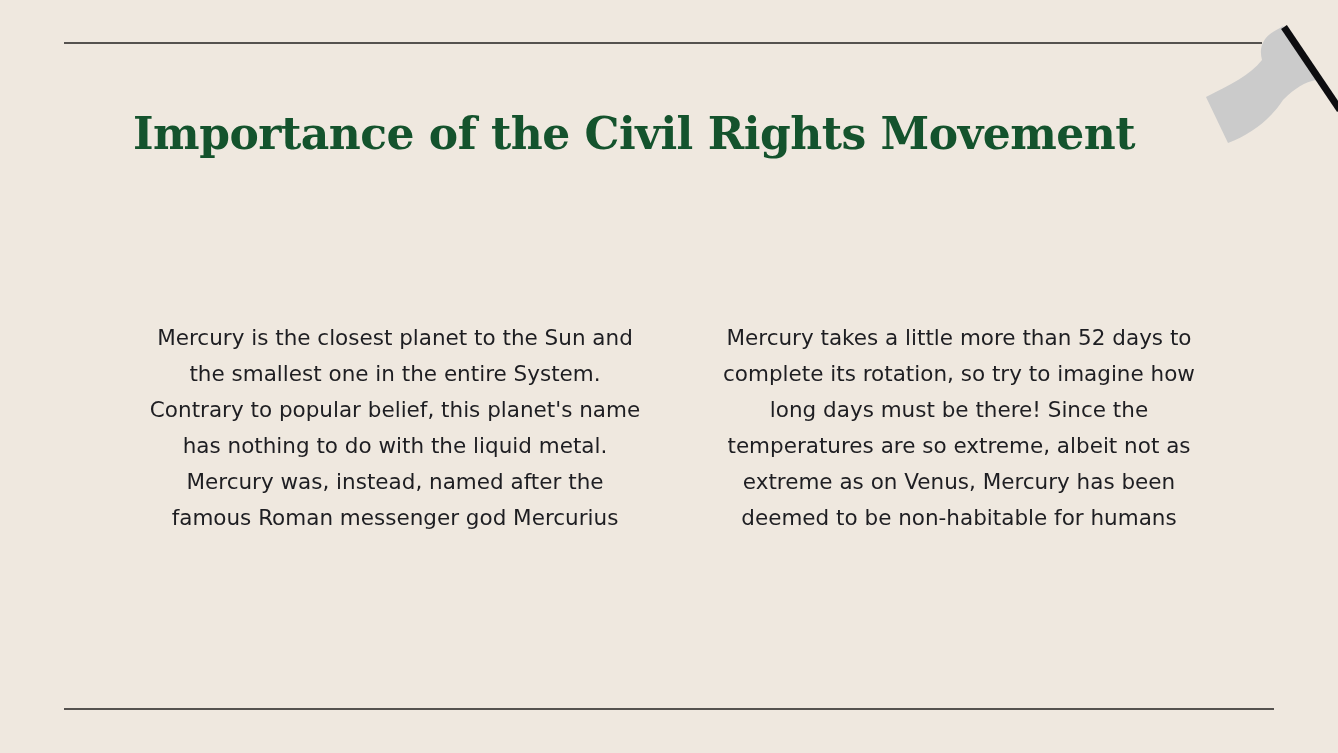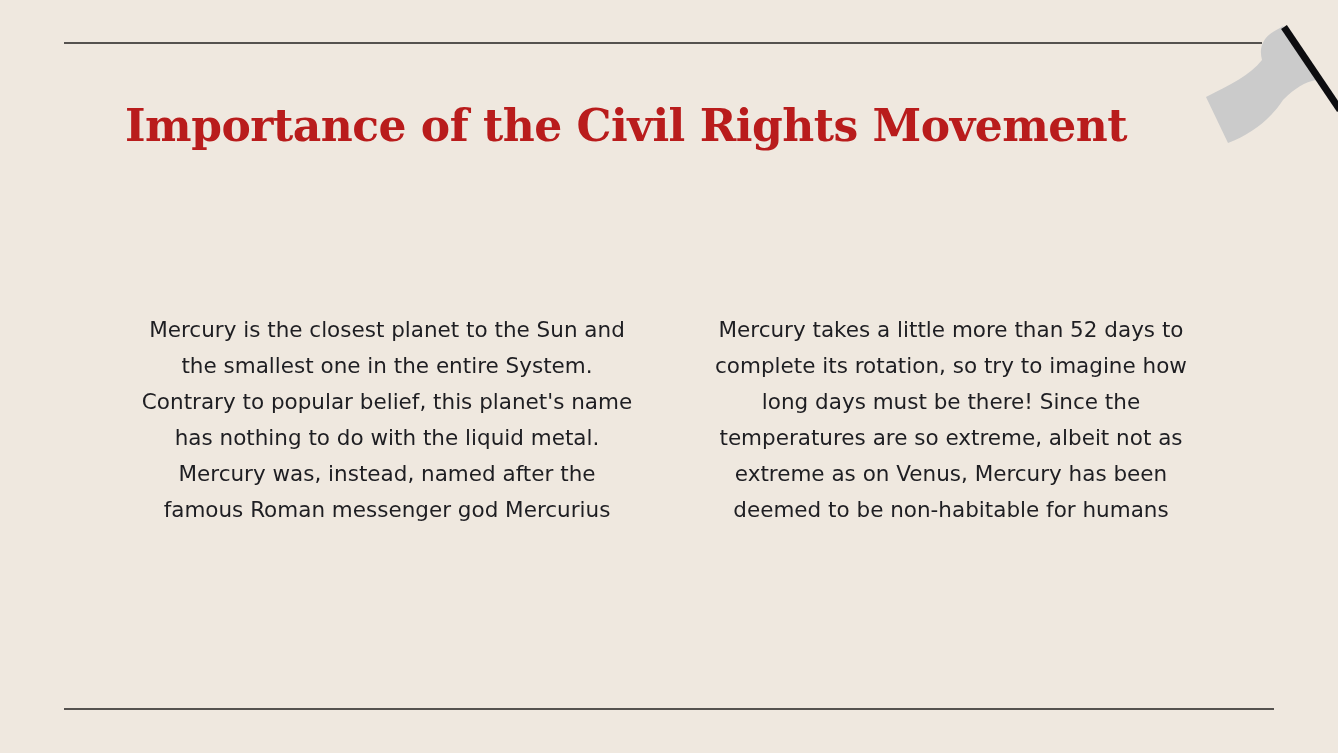--- a/index.html
+++ b/index.html
@@ -33,38 +33,38 @@
       position: absolute;
       left: 1180px;
       top: 0;
       width: 158px;
       height: 160px;
     }
     .title {
       position: absolute;
       left: 117px;
       top: 92px;
-      margin: 8px;
+      margin: 16px;
       font-family: "DejaVu Serif", serif;
       font-weight: bold;
       font-size: 44px;
       letter-spacing: -0.5px;
-      color: #b91c1c;
+      color: #14532d;
       white-space: nowrap;
     }
     .col {
       position: absolute;
       top: 312px;
       width: 500px;
       text-align: center;
       font-family: "DejaVu Sans", sans-serif;
       font-size: 21.5px;
       line-height: 36px;
       color: #1e1e22;
-      margin: 0;
+      margin: 8px;
     }
     .col-left { left: 137px; }
     .col-right { left: 701px; }
   </style>
 </head>
 <body>
 
 <div class="rule-top"></div>
 
 <svg class="flag" viewBox="0 0 158 160" xmlns="http://www.w3.org/2000/svg">

